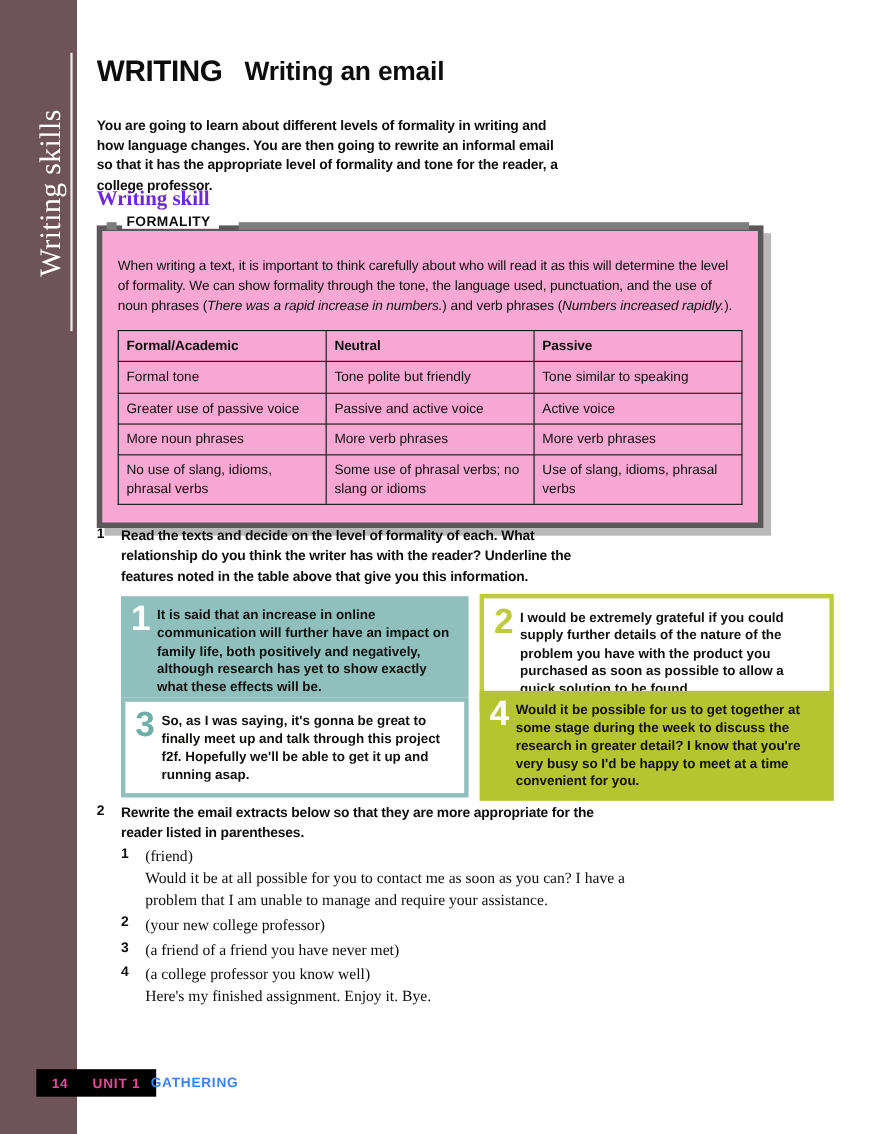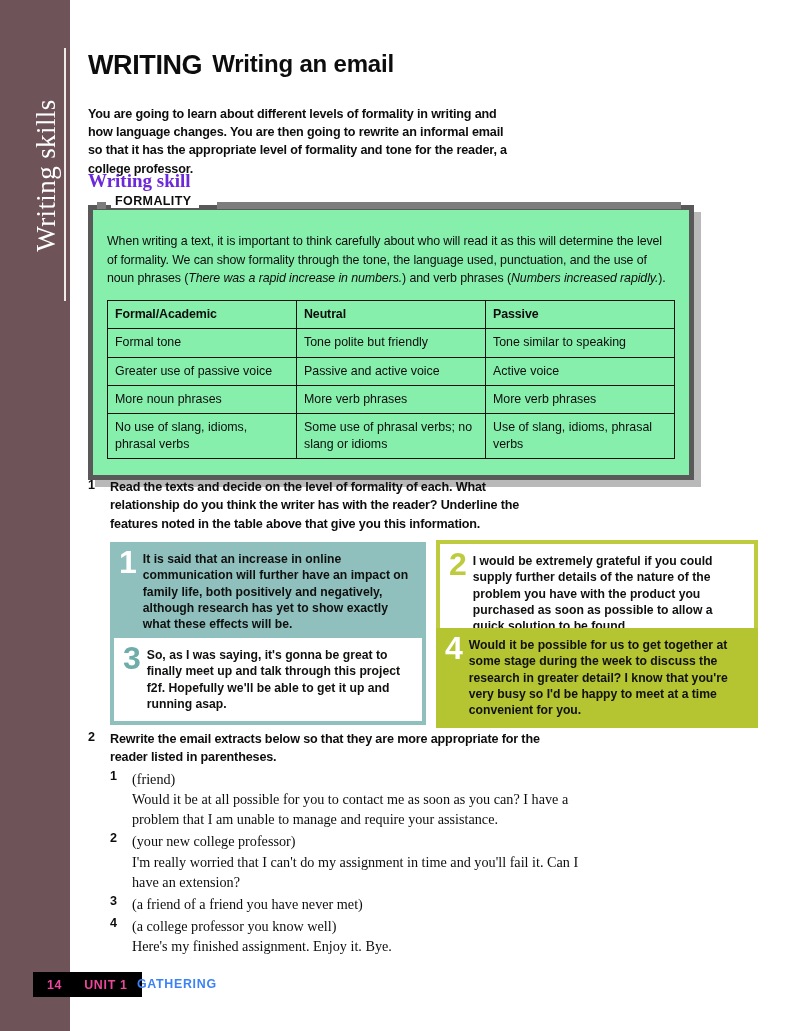--- a/index.html
+++ b/index.html
@@ -47,22 +47,22 @@
     position: absolute;
     left: 88px; top: 0;
     width: 712px; height: 1031px;
   }
 
   
   #title-row {
     position: absolute;
     left: 0; top: 50px;
     display: flex;
-    align-items: flex-start;
-    gap: 10px;
+    align-items: center;
+    gap: 20px;
   }
   #title-main {
     font-family: "Liberation Sans", sans-serif;
     font-weight: bold;
     font-size: 27px;
     letter-spacing: -0.4px;
   }
   #title-sub {
     font-family: Liberation Sans, sans-serif;
     font-weight: bold;
@@ -88,21 +88,21 @@
     font-size: 19px;
     color: #6d28d9;
   }
 
   
   #formality-box {
     position: absolute;
     left: 0; top: 205px;
     width: 606px;
     border: 5px solid #595959;
-    background: #86efac;
+    background: #f9a8d4;
     padding: 22px 14px 16px 14px;
     box-shadow: 7px 7px 0 0 #b9b9b9;
   }
   #formality-tag {
     position: absolute;
     left: 18px; top: -16px;
     background: #ffffff;
     padding: 0 7px 0 4px;
     font-size: 12.5px;
     font-weight: bold;
@@ -365,21 +365,20 @@
 
   <div id="ex2-list">
     <div class="sub-item">
       <span class="sub-num">1</span>
       <div class="sub-reader">(friend)</div>
       <div class="sub-extract">Would it be at all possible for you to contact me as soon as you can? I have a problem that I am unable to manage and require your assistance.</div>
     </div>
     <div class="sub-item">
       <span class="sub-num">2</span>
       <div class="sub-reader">(your new college professor)</div>
-      <div class="sub-extract">I'm really worried that I can't do my assignment in time and you'll fail it. Can I have an extension?</div>
     </div>
     <div class="sub-item">
       <span class="sub-num">3</span>
       <div class="sub-reader">(a friend of a friend you have never met)</div>
     </div>
     <div class="sub-item">
       <span class="sub-num">4</span>
       <div class="sub-reader">(a college professor you know well)</div>
       <div class="sub-extract">Here's my finished assignment. Enjoy it. Bye.</div>
     </div>

